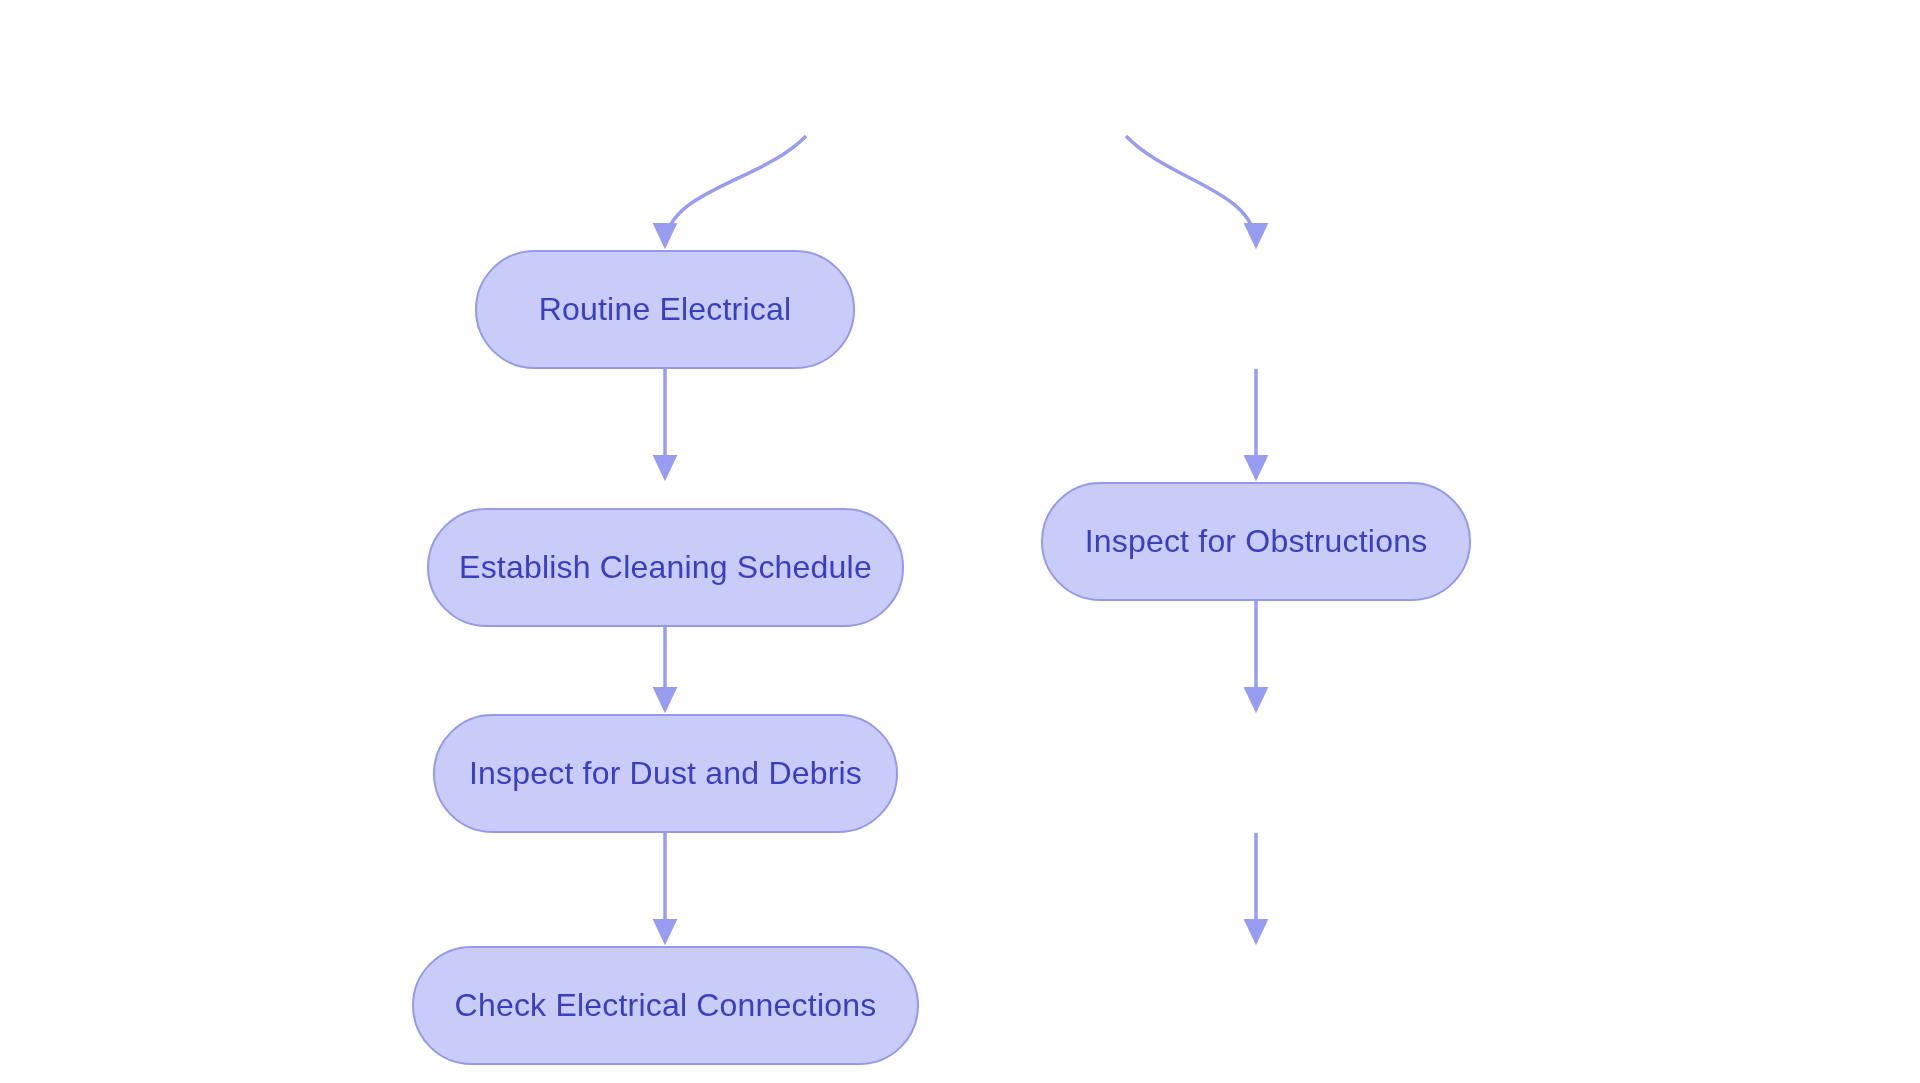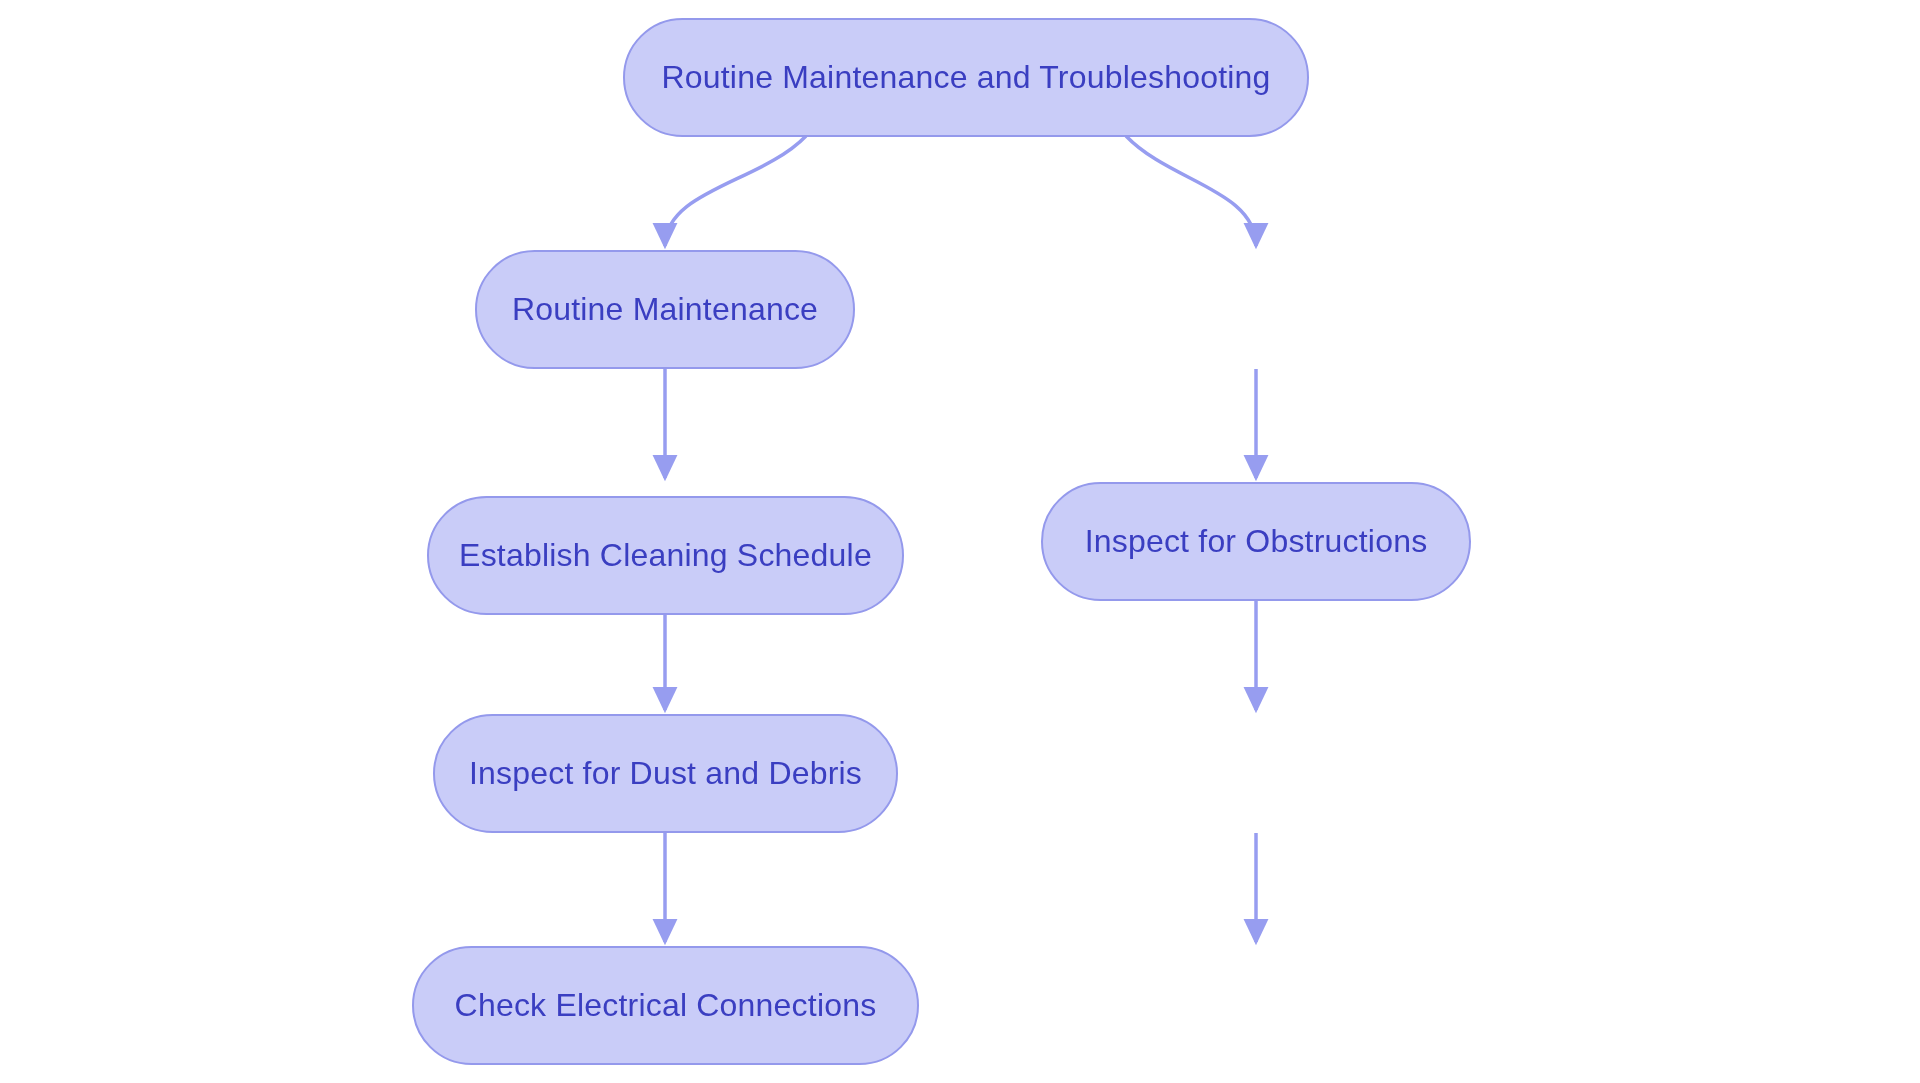--- a/index.html
+++ b/index.html
@@ -36,21 +36,21 @@
     justify-content: center;
     font-size: 32px;
     letter-spacing: 0.2px;
     white-space: nowrap;
     text-align: center;
   }
   
   .n-root           { left: 623px;  top: 18px;  width: 686px; }
   .n-maintenance    { left: 475px;  top: 250px; width: 380px; }
   .n-troubleshooting{ left: 1096px; top: 250px; width: 320px; }
-  .n-cleaning       { left: 427px;  top: 496px; width: 477px; text-align: center; }
+  .n-cleaning       { left: 427px;  top: 508px; width: 477px; text-align: center; }
   .n-obstructions   { left: 1041px; top: 482px; width: 430px; }
   .n-dust           { left: 433px;  top: 714px; width: 465px; }
   .n-power          { left: 1003px; top: 714px; width: 507px; }
   .n-electrical     { left: 412px;  top: 946px; width: 507px; }
   .n-bearing        { left: 1037px; top: 946px; width: 439px; }
 </style>
 </head>
 <body>
 
 <div class="canvas">
@@ -64,25 +64,22 @@
     <path class="edge" d="M 806 136 C 762 182 665 190 665 246" marker-end="url(#arrowhead)"></path>
     <path class="edge" d="M 1126 136 C 1170 182 1256 190 1256 246" marker-end="url(#arrowhead)"></path>
     <path class="edge" d="M 665 369 L 665 478" marker-end="url(#arrowhead)"></path>
     <path class="edge" d="M 665 601 L 665 710" marker-end="url(#arrowhead)"></path>
     <path class="edge" d="M 665 833 L 665 942" marker-end="url(#arrowhead)"></path>
     <path class="edge" d="M 1256 369 L 1256 478" marker-end="url(#arrowhead)"></path>
     <path class="edge" d="M 1256 601 L 1256 710" marker-end="url(#arrowhead)"></path>
     <path class="edge" d="M 1256 833 L 1256 942" marker-end="url(#arrowhead)"></path>
   </svg>
 
-  <div class="node n-root">
-    <span>Routine Maintenance and Troubleshooting</span>
-  </div>
   <div class="node n-maintenance">
-    <span>Routine Maintenance</span>
+    <span>Routine Electrical</span>
   </div>
   <div class="node n-cleaning">
     <span>Establish Cleaning Schedule</span>
   </div>
   <div class="node n-obstructions">
     <span>Inspect for Obstructions</span>
   </div>
   <div class="node n-dust">
     <span>Inspect for Dust and Debris</span>
   </div>

